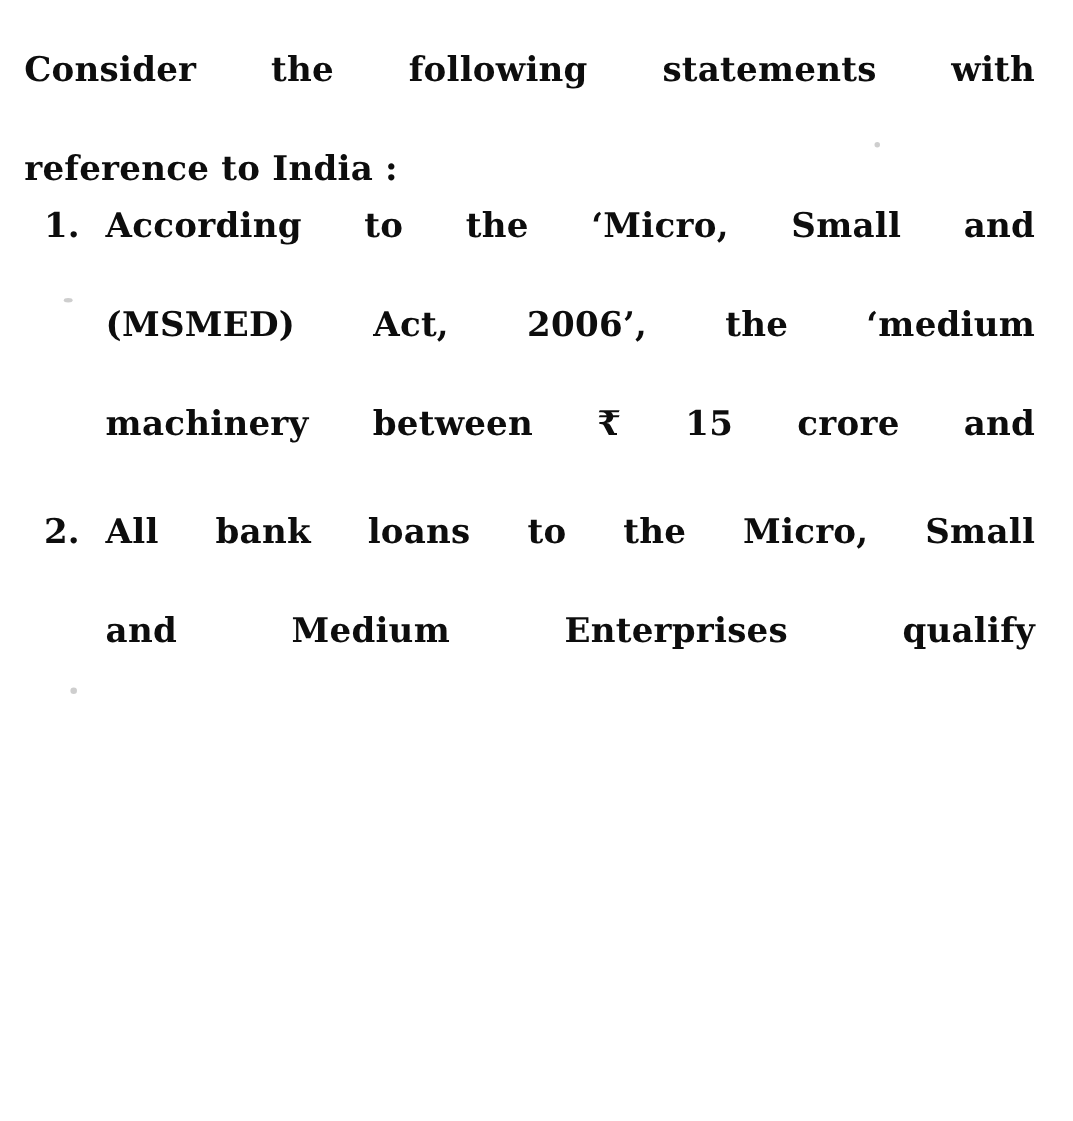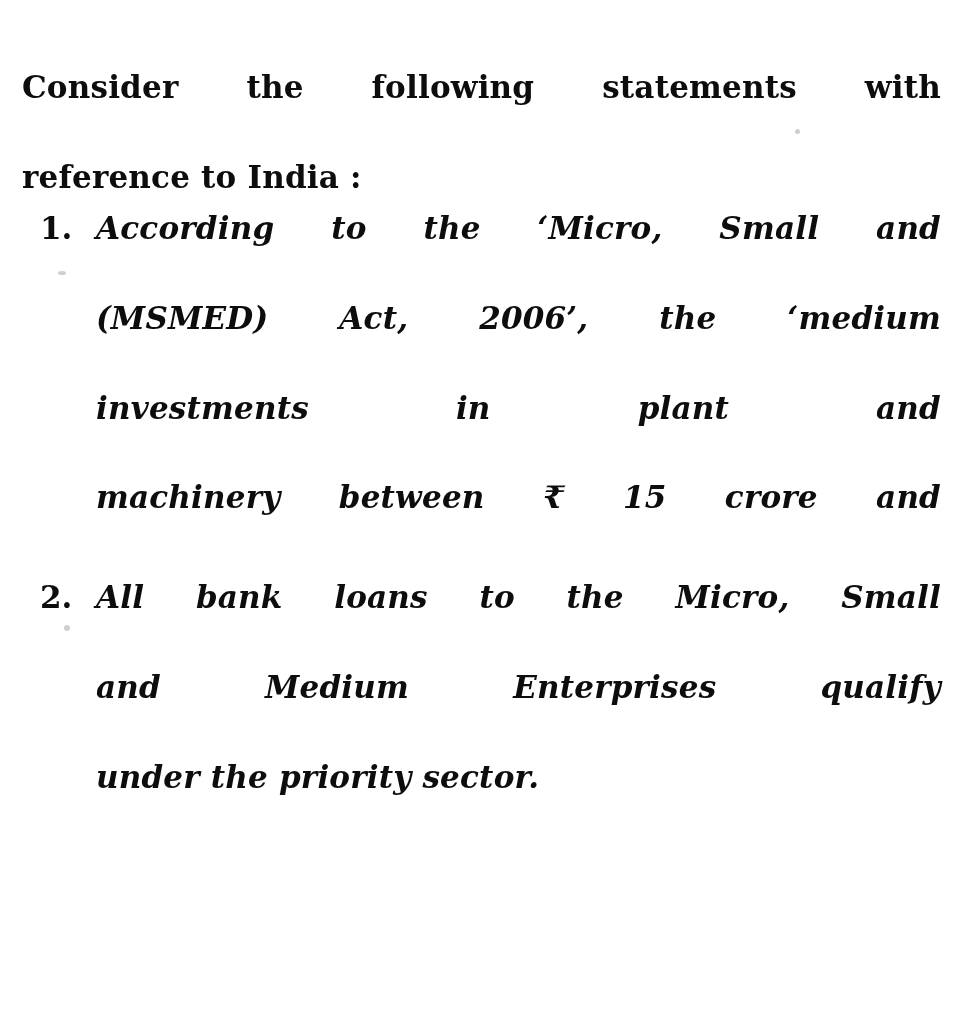--- a/index.html
+++ b/index.html
@@ -23,21 +23,20 @@
   }
 
   
   .stem {
     font-size: 31px;
     line-height: 1.45;
     text-align: justify;
     text-justify: inter-word;
     font-weight: 600;
     letter-spacing: 0.2px;
-    margin-top: 23px;
   }
   .just {
     display: block;
     text-align: justify;
   }
   .just::after {
     content: "";
     display: inline-block;
     width: 100%;
   }
@@ -61,21 +60,20 @@
     padding-left: 18px;
     box-sizing: border-box;
   }
   .stmt-body {
     flex: 1 1 auto;
     font-size: 31px;
     line-height: 1.45;
     font-weight: 600;
     text-align: justify;
     letter-spacing: 0.2px;
-    font-style: italic;
   }
   .stmt-body .just::after { content: ""; display:inline-block; width:100%; }
 
   
   .speck {
     position: absolute;
     background: #bdbdbd;
     border-radius: 50%;
     opacity: .75;
   }
@@ -94,29 +92,27 @@
     <span class="noindent">reference to India :</span>
   </div>
 
   <div class="statements">
 
     <div class="stmt">
       <div class="stmt-num">1.</div>
       <div class="stmt-body">
         <span class="just">According to the ‘Micro, Small and</span>
         <span class="just">(MSMED) Act, 2006’, the ‘medium</span>
-        <span class="just">investments in plant and</span>
         <span class="just">machinery between ₹ 15 crore and</span>
       </div>
     </div>
 
     <div class="stmt">
       <div class="stmt-num">2.</div>
       <div class="stmt-body">
         <span class="just">All bank loans to the Micro, Small</span>
         <span class="just">and Medium Enterprises qualify</span>
-        <span>under the priority sector.</span>
       </div>
     </div>
 
   </div>
 
 </div>
 
 </body></html>

